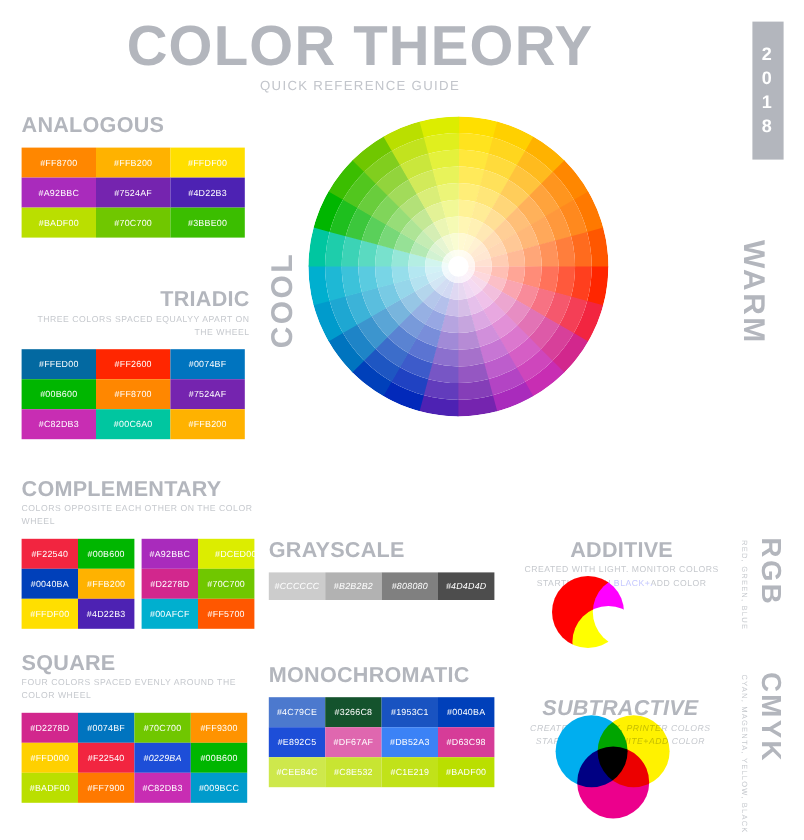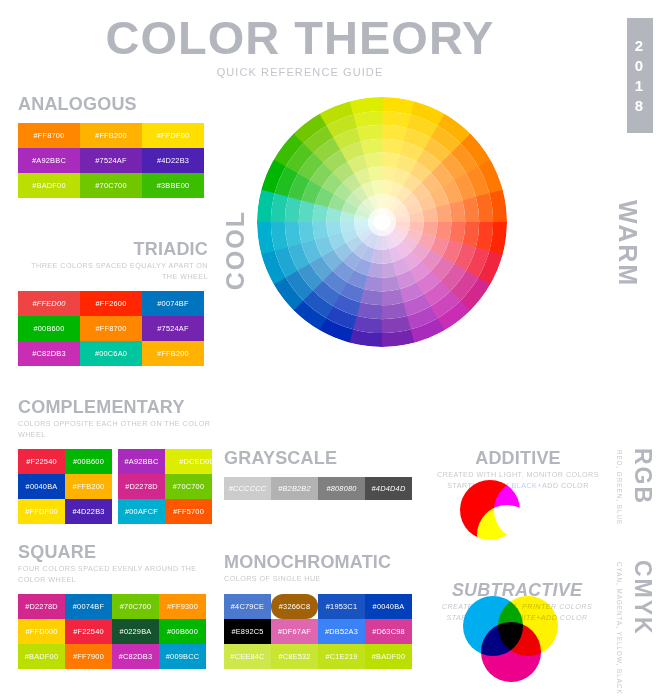--- a/index.html
+++ b/index.html
@@ -325,21 +325,21 @@
         <div class="sw" style="background: rgb(186, 223, 0);">#BADF00</div>
         <div class="sw" style="background: rgb(112, 199, 0);">#70C700</div>
         <div class="sw" style="background: rgb(59, 190, 0);">#3BBE00</div>
       </div>
   </div>
 
   <div class="block" style="left:18px; top:240px; width:190px;text-align:right;">
     <div class="sec-title">TRIADIC</div>
     <div class="sec-desc">THREE COLORS SPACED EQUALYY APART ON THE WHEEL</div>
     <div class="grid" id="grid-triadic" style="margin-top: 9px; grid-template-columns: repeat(3, 62px); grid-auto-rows: 25px;">
-        <div class="sw" style="background: #ef4444; font-style: italic;">#FFED00</div>
+        <div class="sw" style="background: #0369a1;">#FFED00</div>
         <div class="sw" style="background: rgb(255, 38, 0);">#FF2600</div>
         <div class="sw" style="background: rgb(0, 116, 191);">#0074BF</div>
         <div class="sw" style="background: rgb(0, 182, 0);">#00B600</div>
         <div class="sw" style="background: rgb(255, 135, 0);">#FF8700</div>
         <div class="sw" style="background: rgb(117, 36, 175);">#7524AF</div>
         <div class="sw" style="background: rgb(200, 45, 179);">#C82DB3</div>
         <div class="sw" style="background: rgb(0, 198, 160);">#00C6A0</div>
         <div class="sw" style="background: rgb(255, 178, 0);">#FFB200</div>
       </div>
   </div>
@@ -370,48 +370,47 @@
   <div class="block" style="left:18px; top:543px; width:200px;">
     <div class="sec-title">SQUARE</div>
     <div class="sec-desc">FOUR COLORS SPACED EVENLY AROUND THE COLOR WHEEL</div>
     <div class="grid" id="grid-square" style="margin-top: 9px; grid-template-columns: repeat(4, 47px); grid-auto-rows: 25px;">
         <div class="sw" style="background: rgb(210, 39, 141);">#D2278D</div>
         <div class="sw" style="background: rgb(0, 116, 191);">#0074BF</div>
         <div class="sw" style="background: rgb(112, 199, 0);">#70C700</div>
         <div class="sw" style="background: rgb(255, 147, 0);">#FF9300</div>
         <div class="sw" style="background: rgb(255, 208, 0);">#FFD000</div>
         <div class="sw" style="background: rgb(242, 37, 64);">#F22540</div>
-        <div class="sw" style="background: #14532d;">#0229BA</div>
+        <div class="sw" style="background: #1d4ed8; font-style: italic;">#0229BA</div>
         <div class="sw" style="background: rgb(0, 182, 0);">#00B600</div>
         <div class="sw" style="background: rgb(186, 223, 0);">#BADF00</div>
         <div class="sw" style="background: rgb(255, 121, 0);">#FF7900</div>
         <div class="sw" style="background: rgb(200, 45, 179);">#C82DB3</div>
         <div class="sw" style="background: rgb(0, 155, 204);">#009BCC</div>
       </div>
   </div>
 
   <div class="block" style="left:224px; top:449px; width:190px;">
     <div class="sec-title">GRAYSCALE</div>
     <div class="grid" id="grid-grayscale" style="margin-top: 9px; grid-template-columns: repeat(4, 47px); grid-auto-rows: 23px; font-style: italic;">
         <div class="sw" style="background: rgb(204, 204, 204);">#CCCCCC</div>
         <div class="sw" style="background: rgb(178, 178, 178);">#B2B2B2</div>
         <div class="sw" style="background: rgb(128, 128, 128);">#808080</div>
         <div class="sw" style="background: rgb(77, 77, 77);">#4D4D4D</div>
       </div>
   </div>
 
   <div class="block" style="left:224px; top:553px; width:196px;">
     <div class="sec-title">MONOCHROMATIC</div>
-    <div class="sec-desc">COLORS OF SINGLE HUE</div>
     <div class="grid" id="grid-mono" style="margin-top: 9px; grid-template-columns: repeat(4, 47px); grid-auto-rows: 25px;">
         <div class="sw" style="background: rgb(76, 121, 206);">#4C79CE</div>
-        <div class="sw" style="background: #a16207; border-radius: 12px;">#3266C8</div>
+        <div class="sw" style="background: #14532d;">#3266C8</div>
         <div class="sw" style="background: rgb(25, 83, 193);">#1953C1</div>
         <div class="sw" style="background: rgb(0, 64, 186);">#0040BA</div>
-        <div class="sw" style="background: #000000;">#E892C5</div>
+        <div class="sw" style="background: #1d4ed8;">#E892C5</div>
         <div class="sw" style="background: rgb(223, 103, 175);">#DF67AF</div>
         <div class="sw" style="background: #3b82f6;">#DB52A3</div>
         <div class="sw" style="background: rgb(214, 60, 152);">#D63C98</div>
         <div class="sw" style="background: rgb(206, 232, 76);">#CEE84C</div>
         <div class="sw" style="background: rgb(200, 229, 50);">#C8E532</div>
         <div class="sw" style="background: rgb(193, 226, 25);">#C1E219</div>
         <div class="sw" style="background: rgb(186, 223, 0);">#BADF00</div>
       </div>
   </div>
 

